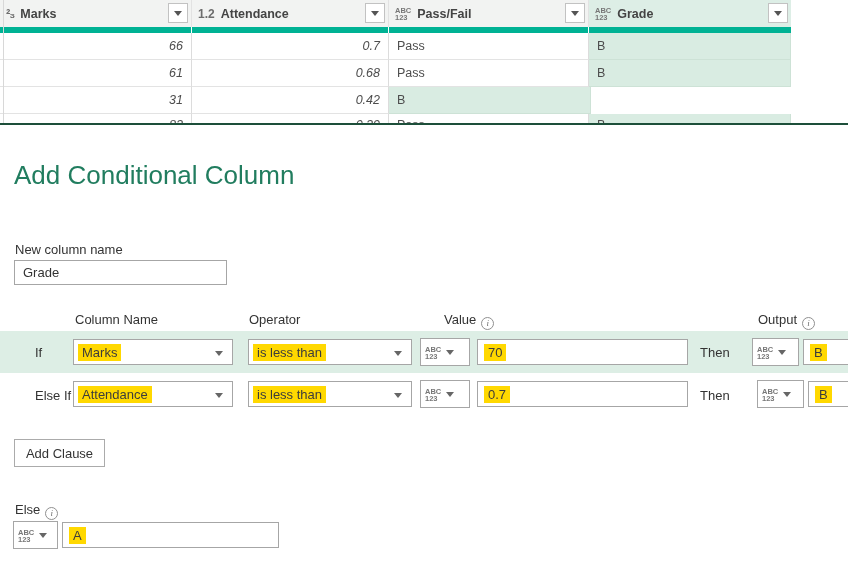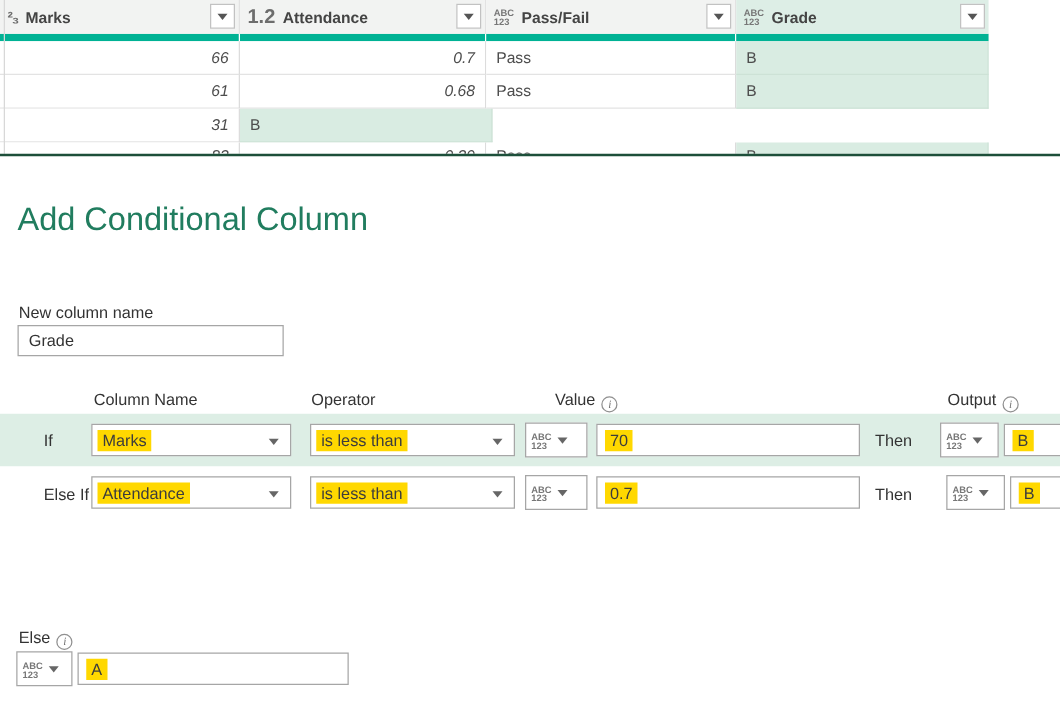--- a/index.html
+++ b/index.html
@@ -6,21 +6,21 @@
   body { font-family:"Liberation Sans", sans-serif; background:#fff; }
   .screen { position:relative; width:848px; height:565px; background:#fff; overflow:hidden; }
 
   
   .ptable { position:absolute; left:0; top:0; width:791px; height:123px; overflow:hidden; }
   .phead { display:flex; height:27px; }
   .phcell { position:relative; background:#f2f3f2; border-right:1px solid #e2e2e2; display:flex; align-items:center; padding-left:6px; }
   .phcell.grade { background:#ddeee6; }
   .phcell .lbl { font-size:12.5px; font-weight:700; color:#444; margin-left:6px; white-space:nowrap; }
   .typeicon-num { font-size:13px; color:#6d6d6d; font-weight:700; letter-spacing:-1px; }
-  .typeicon-dec { font-size:16px; color:#6d6d6d; font-weight:700; }
+  .typeicon-dec { font-size:12px; color:#6d6d6d; font-weight:700; }
   .typeicon-abc { display:flex; flex-direction:column; line-height:7px; font-size:7.5px; color:#777; font-weight:700; margin-top:1px; }
   .filterbtn { position:absolute; right:3px; top:3px; width:20px; height:20px; background:#fff; border:1px solid #c2c2c2; display:flex; align-items:center; justify-content:center; }
   .tri { width:0; height:0; border-left:4px solid transparent; border-right:4px solid transparent; border-top:5px solid #555; }
   .tealbar { display:flex; height:6px; }
   .tealbar div { background:#00b294; border-right:1px solid #fff; }
   .prow { display:flex; height:27px;text-align:center; }
   .prow.partial { height:27px; }
   .pcell { border-right:1px solid #dcdcdc; border-bottom:1px solid #e3e3e3; font-size:12.5px; color:#4d4d4d; display:flex; align-items:center; padding:0 8px; background:#fff; }
   .pcell.num { justify-content:flex-end; font-style:italic; }
   .pcell.grade { background:#d9ece2; border-bottom:1px solid #cde2d6; border-right:1px solid #cde2d6; }
@@ -107,20 +107,21 @@
       <div class="pcell grade" style="width:202px">B</div>
     </div>
     <div class="prow">
       <div class="pcell num" style="width:192px">61</div>
       <div class="pcell num" style="width:197px">0.68</div>
       <div class="pcell" style="width:200px">Pass</div>
       <div class="pcell grade" style="width:202px">B</div>
     </div>
     <div class="prow">
       <div class="pcell num" style="width:192px">31</div>
+      <div class="pcell num" style="width:197px">0.42</div>
       <div class="pcell grade" style="width:202px">B</div>
     </div>
     <div class="prow partial" style="align-items:flex-start;">
       <div class="pcell num" style="width:192px; align-items:flex-start; padding-top:4px;">83</div>
       <div class="pcell num" style="width:197px; align-items:flex-start; padding-top:4px;">0.39</div>
       <div class="pcell" style="width:200px; align-items:flex-start; padding-top:4px;">Pass</div>
       <div class="pcell grade" style="width:202px; align-items:flex-start; padding-top:4px;">B</div>
     </div>
   </div>
   <div class="leftline"></div>
@@ -192,20 +193,21 @@
     <span class="typeicon-abc">
         <span>ABC</span>
         <span>123</span>
       </span>
     <span class="caret"></span>
   </div>
   <div class="vinput" style="left:808px; top:381px; width:70px;">
       <span class="hl">B</span>
     </div>
 
+  <button class="addclause">Add Clause</button>
 
   <div class="lbl-plain else-label"><span>Else</span><span class="info">i</span></div>
   <div class="abcbtn" style="left:13px; top:521px; width:45px;">
     <span class="typeicon-abc">
         <span>ABC</span>
         <span>123</span>
       </span>
     <span class="caret"></span>
   </div>
   <div class="vinput" style="left:62px; top:522px; width:217px;">

